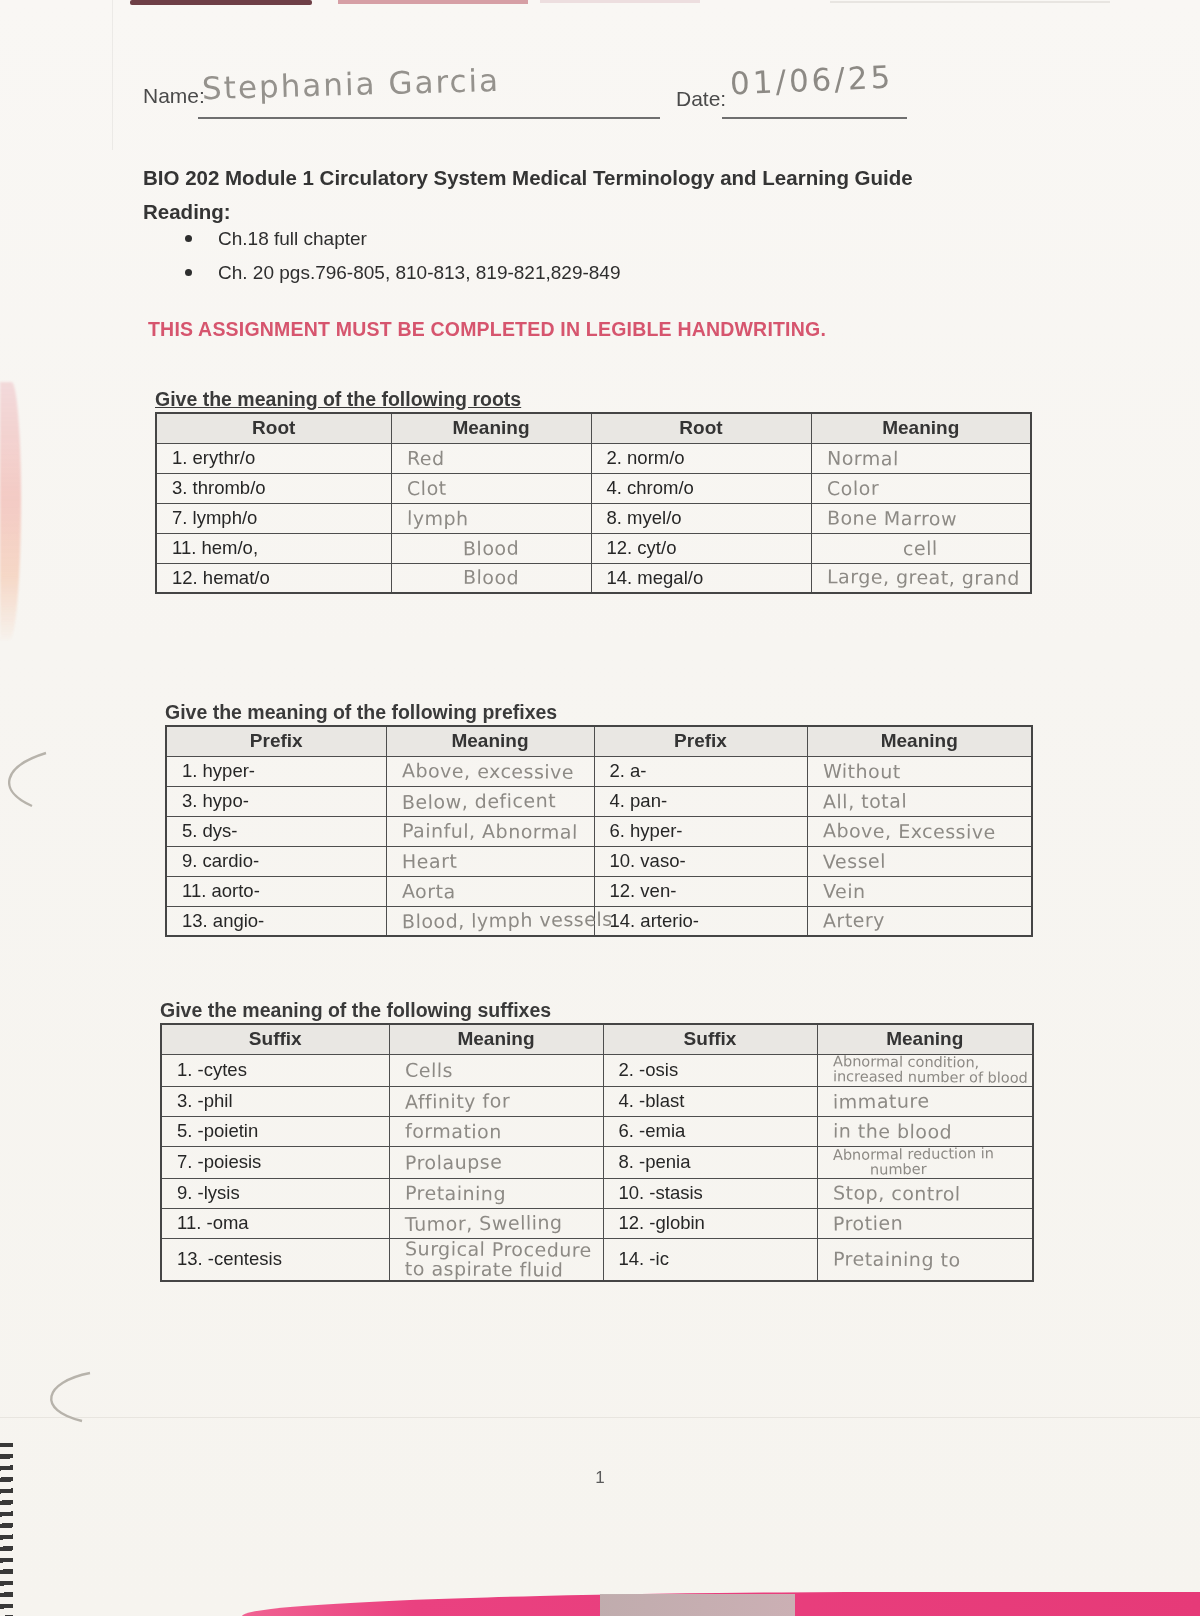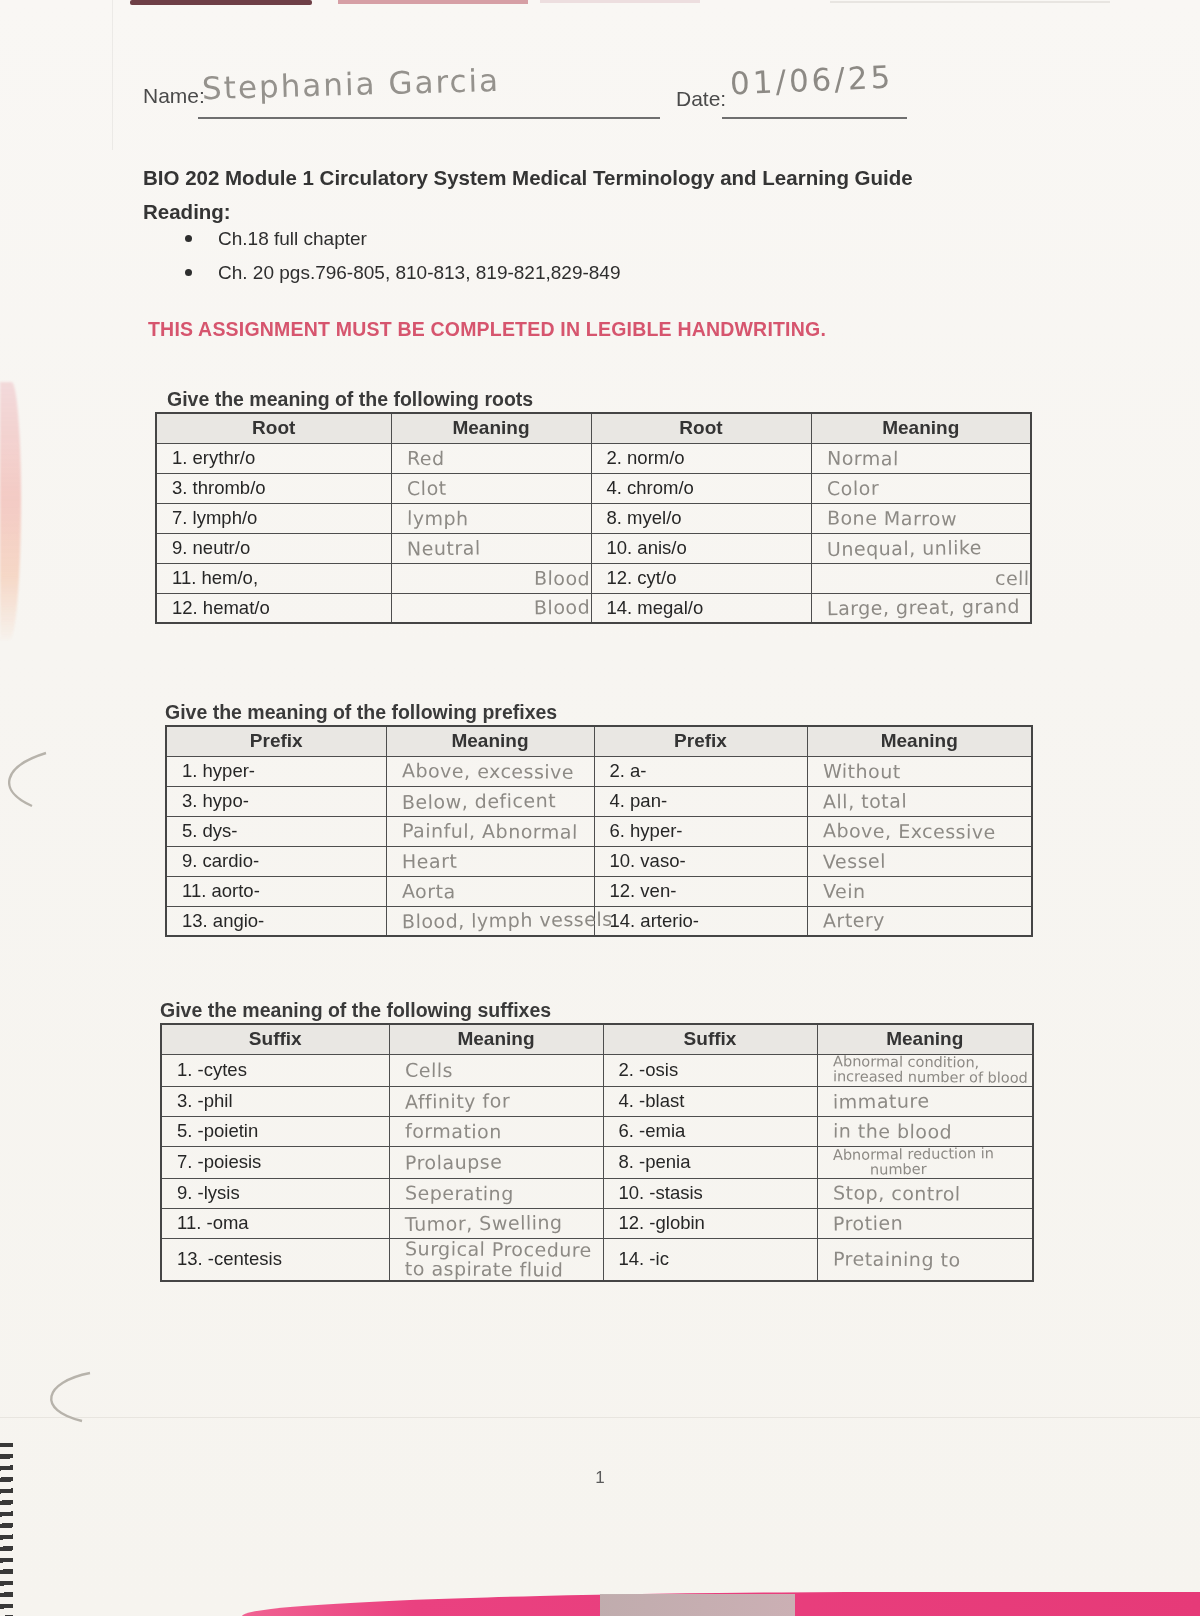--- a/index.html
+++ b/index.html
@@ -36,21 +36,21 @@
   .warning{position:absolute;left:148px;top:318px;font-size:19.5px;font-weight:bold;color:#d6556e;letter-spacing:.2px;}
   .sec-head{position:absolute;font-size:19.5px;font-weight:bold;color:#3a3a3a;}
   .pagenum{position:absolute;left:0;top:1468px;width:1200px;text-align:center;font-size:17px;color:#5a5a5a;}
   
   table{border-collapse:collapse;table-layout:fixed;position:absolute;background:transparent;}
   td,th{border:1.6px solid #4e4e4e;height:30px;padding:0;box-sizing:border-box;overflow:visible;}
   table{border:2px solid #454545;}
   th{background:#e9e7e3;font-size:19px;color:#343434;}
   td.term{font-size:18.5px;color:#262626;padding-left:15px;white-space:nowrap;}
   td.hwc{padding-left:15px;}
-  td.hwc.ctr{text-align:right;padding-left:0;}
+  td.hwc.ctr{text-align:center;padding-left:0;}
   
   .hw{font-family:"DejaVu Sans",sans-serif;color:#8d8a85;font-size:19px;line-height:20px;
       white-space:pre;display:inline-block;transform:rotate(-.7deg);letter-spacing:.5px;}
   tr:nth-child(2n) .hw{transform:rotate(.5deg);}
   .hw.small{font-size:14.5px;line-height:15px;letter-spacing:0;}
   .hw.low{transform:translateY(7px) rotate(-1deg);}
   .hw.drop{transform:translateY(6px) rotate(-.5deg);}
   .hw-name{position:absolute;left:202px;top:66px;font-family:"DejaVu Sans",sans-serif;color:#979ema;
      color:#95928d;font-size:31px;letter-spacing:2px;transform:rotate(-1.6deg);white-space:nowrap;}
   .hw-date{position:absolute;left:730px;top:62px;font-family:"DejaVu Sans",sans-serif;color:#8d8a85;
@@ -85,21 +85,21 @@
   <span class="lbl" style="left:676px;top:87px;">Date:</span>
   <span class="hw-date">01/06/25</span>
   <div class="rule" style="left:722px;top:117px;width:185px;"></div>
 
   <div class="title">BIO 202 Module 1 Circulatory System Medical Terminology and Learning Guide</div>
   <div class="reading">Reading:</div>
   <div class="bullet" style="top:228px;"><span class="dot"></span><span>Ch.18 full chapter</span></div>
   <div class="bullet" style="top:262px;"><span class="dot"></span><span>Ch. 20 pgs.796-805, 810-813, 819-821,829-849</span></div>
   <div class="warning">THIS ASSIGNMENT MUST BE COMPLETED IN LEGIBLE HANDWRITING.</div>
 
-  <div class="sec-head" style="left:167px;top:388px;">Give the meaning of the following roots</div>
+  <div class="sec-head" style="left:155px;top:388px;text-decoration:underline;">Give the meaning of the following roots</div>
   <table style="left:155px;top:412px;width:875px;">
     <colgroup>
         <col style="width:235px">
         <col style="width:200px">
         <col style="width:220px">
         <col style="width:220px">
       </colgroup>
     <tbody>
         <tr>
       <th>Root</th>
@@ -117,26 +117,20 @@
       <td class="term">3. thromb/o</td>
       <td class="hwc"><span class="hw">Clot</span></td>
       <td class="term">4. chrom/o</td>
       <td class="hwc"><span class="hw">Color</span></td>
     </tr>
     <tr>
       <td class="term">7. lymph/o</td>
       <td class="hwc"><span class="hw drop">lymph</span></td>
       <td class="term">8. myel/o</td>
       <td class="hwc"><span class="hw">Bone Marrow</span></td>
-    </tr>
-    <tr>
-      <td class="term">9. neutr/o</td>
-      <td class="hwc"><span class="hw">Neutral</span></td>
-      <td class="term">10. anis/o</td>
-      <td class="hwc"><span class="hw">Unequal, unlike</span></td>
     </tr>
     <tr>
       <td class="term">11. hem/o,</td>
       <td class="hwc ctr"><span class="hw">Blood</span></td>
       <td class="term">12. cyt/o</td>
       <td class="hwc ctr"><span class="hw">cell</span></td>
     </tr>
     <tr>
       <td class="term">12. hemat/o</td>
       <td class="hwc ctr"><span class="hw">Blood</span></td>
@@ -236,21 +230,21 @@
     </tr>
     <tr>
       <td class="term">7. -poiesis</td>
       <td class="hwc"><span class="hw">Prolaupse</span></td>
       <td class="term">8. -penia</td>
       <td class="hwc"><span class="hw small">Abnormal reduction in
         number</span></td>
     </tr>
     <tr>
       <td class="term">9. -lysis</td>
-      <td class="hwc"><span class="hw">Seperating</span></td>
+      <td class="hwc"><span class="hw">Pretaining</span></td>
       <td class="term">10. -stasis</td>
       <td class="hwc"><span class="hw">Stop, control</span></td>
     </tr>
     <tr>
       <td class="term">11. -oma</td>
       <td class="hwc"><span class="hw">Tumor, Swelling</span></td>
       <td class="term">12. -globin</td>
       <td class="hwc"><span class="hw">Protien</span></td>
     </tr>
     <tr>

